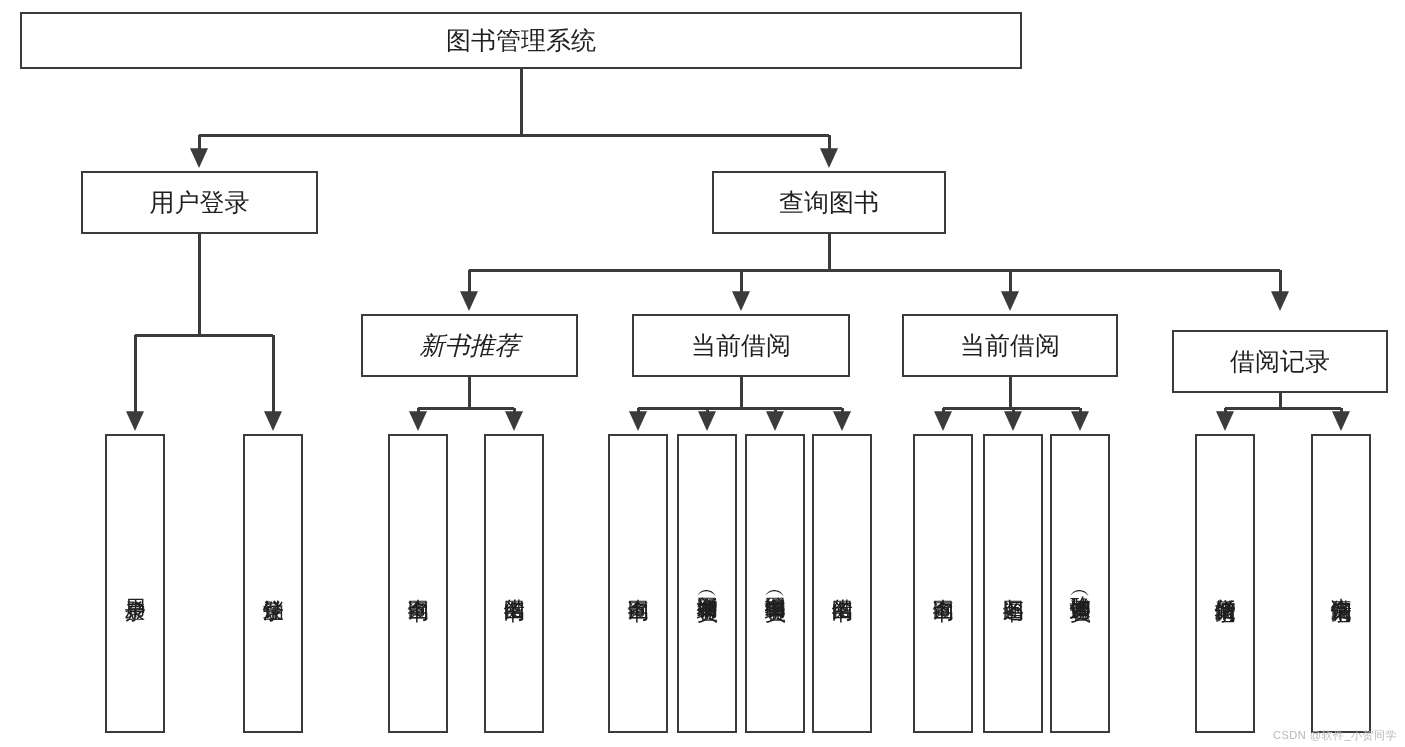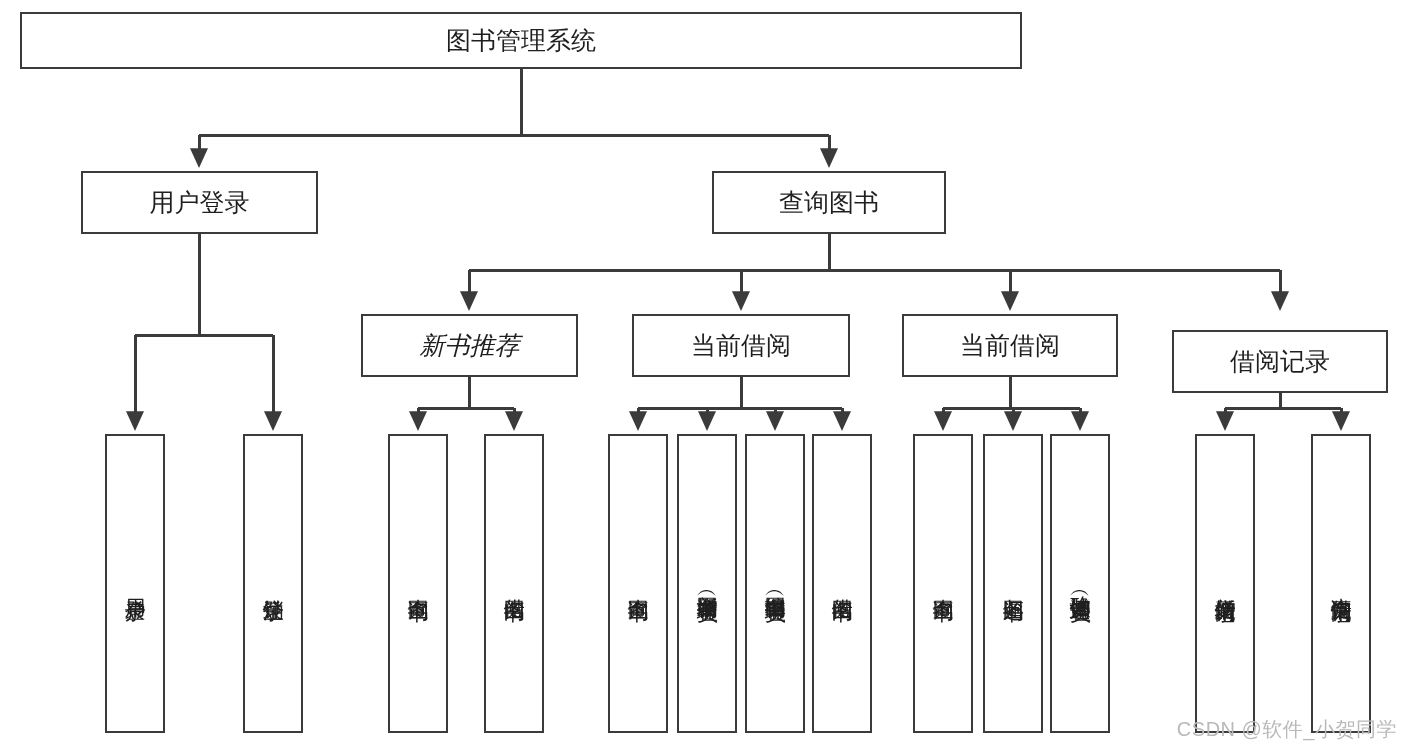--- a/index.html
+++ b/index.html
@@ -49,21 +49,21 @@
     font-size: 21px;
     writing-mode: vertical-rl;
     text-orientation: upright;
     letter-spacing: 1px;
     max-height: 100%;
   }
   #watermark {
     position: absolute;
     right: 8px;
     bottom: 4px;
-    font-size: 20px;
+    font-size: 11px;
     color: #b9b9b9;
     font-family: "Liberation Sans", "DejaVu Sans", sans-serif;
     letter-spacing: 0.5px;
     white-space: nowrap;
     pointer-events: none;
   }
 </style>
 </head>
 <body>
 

